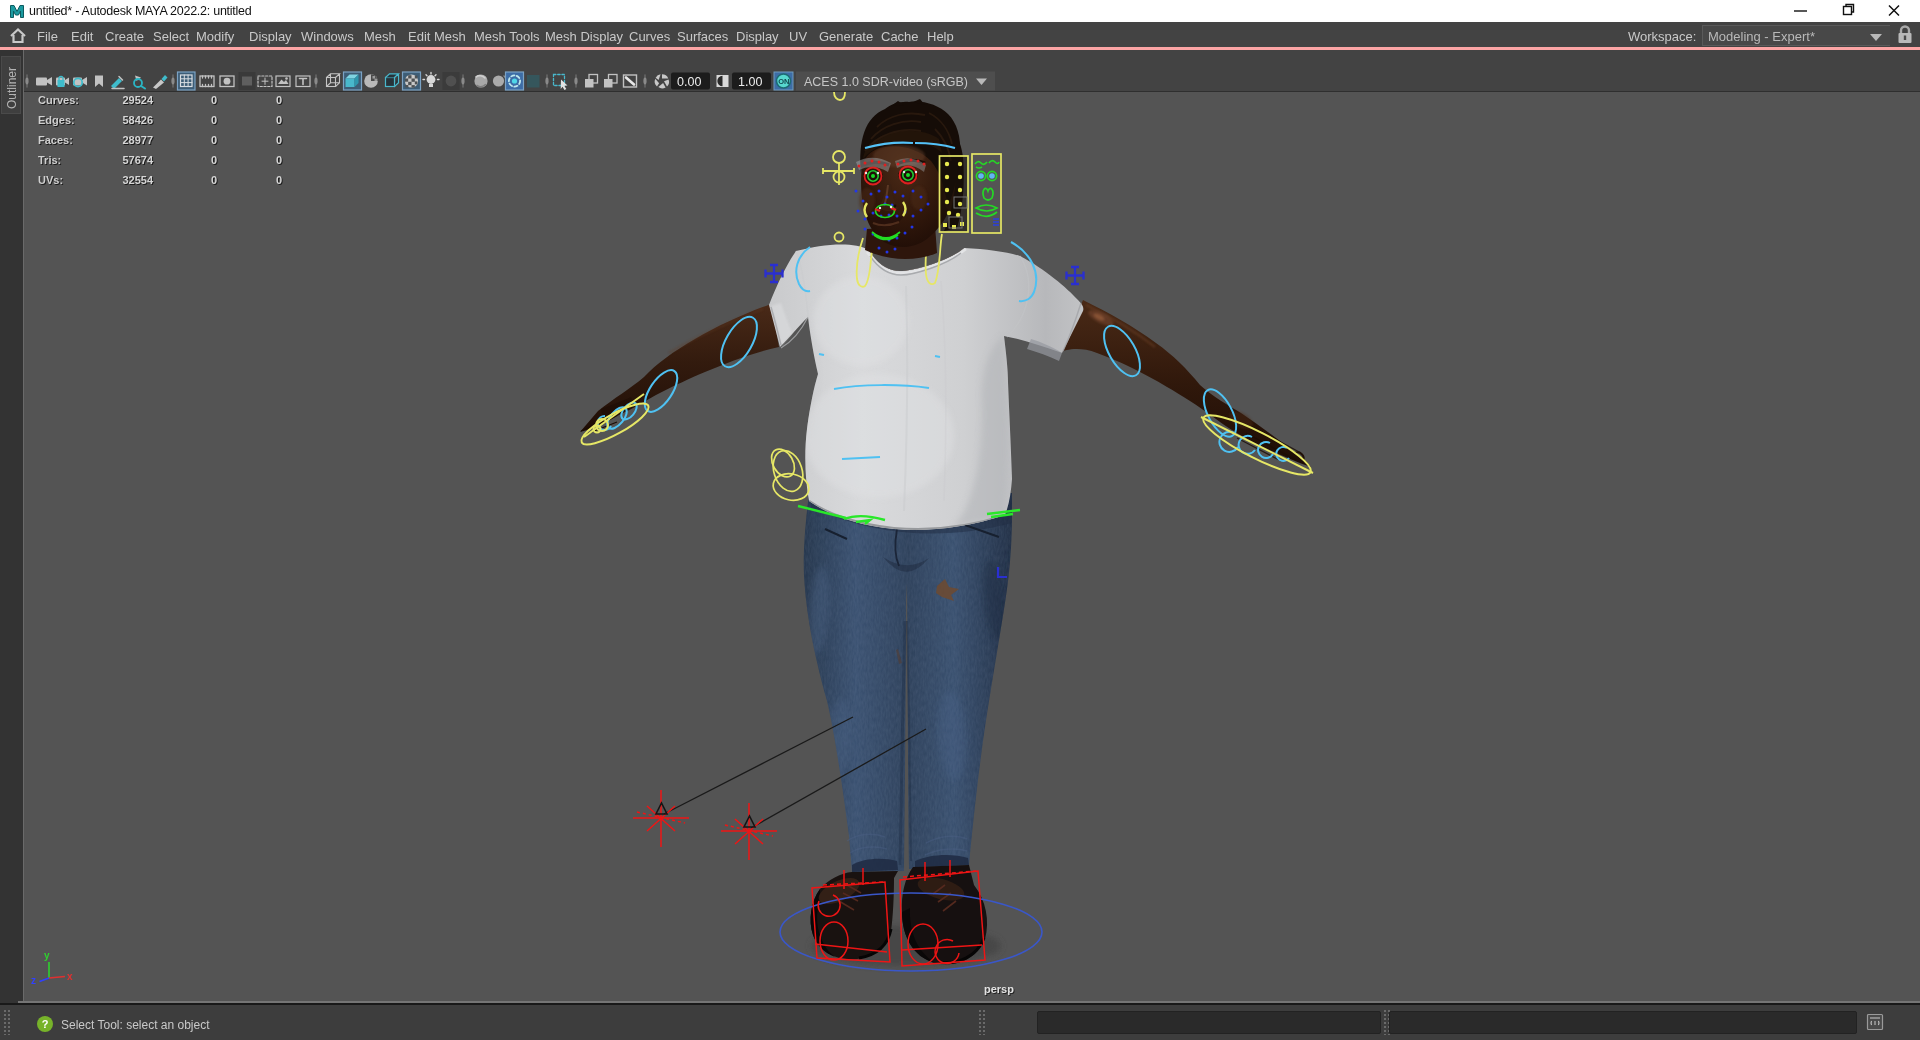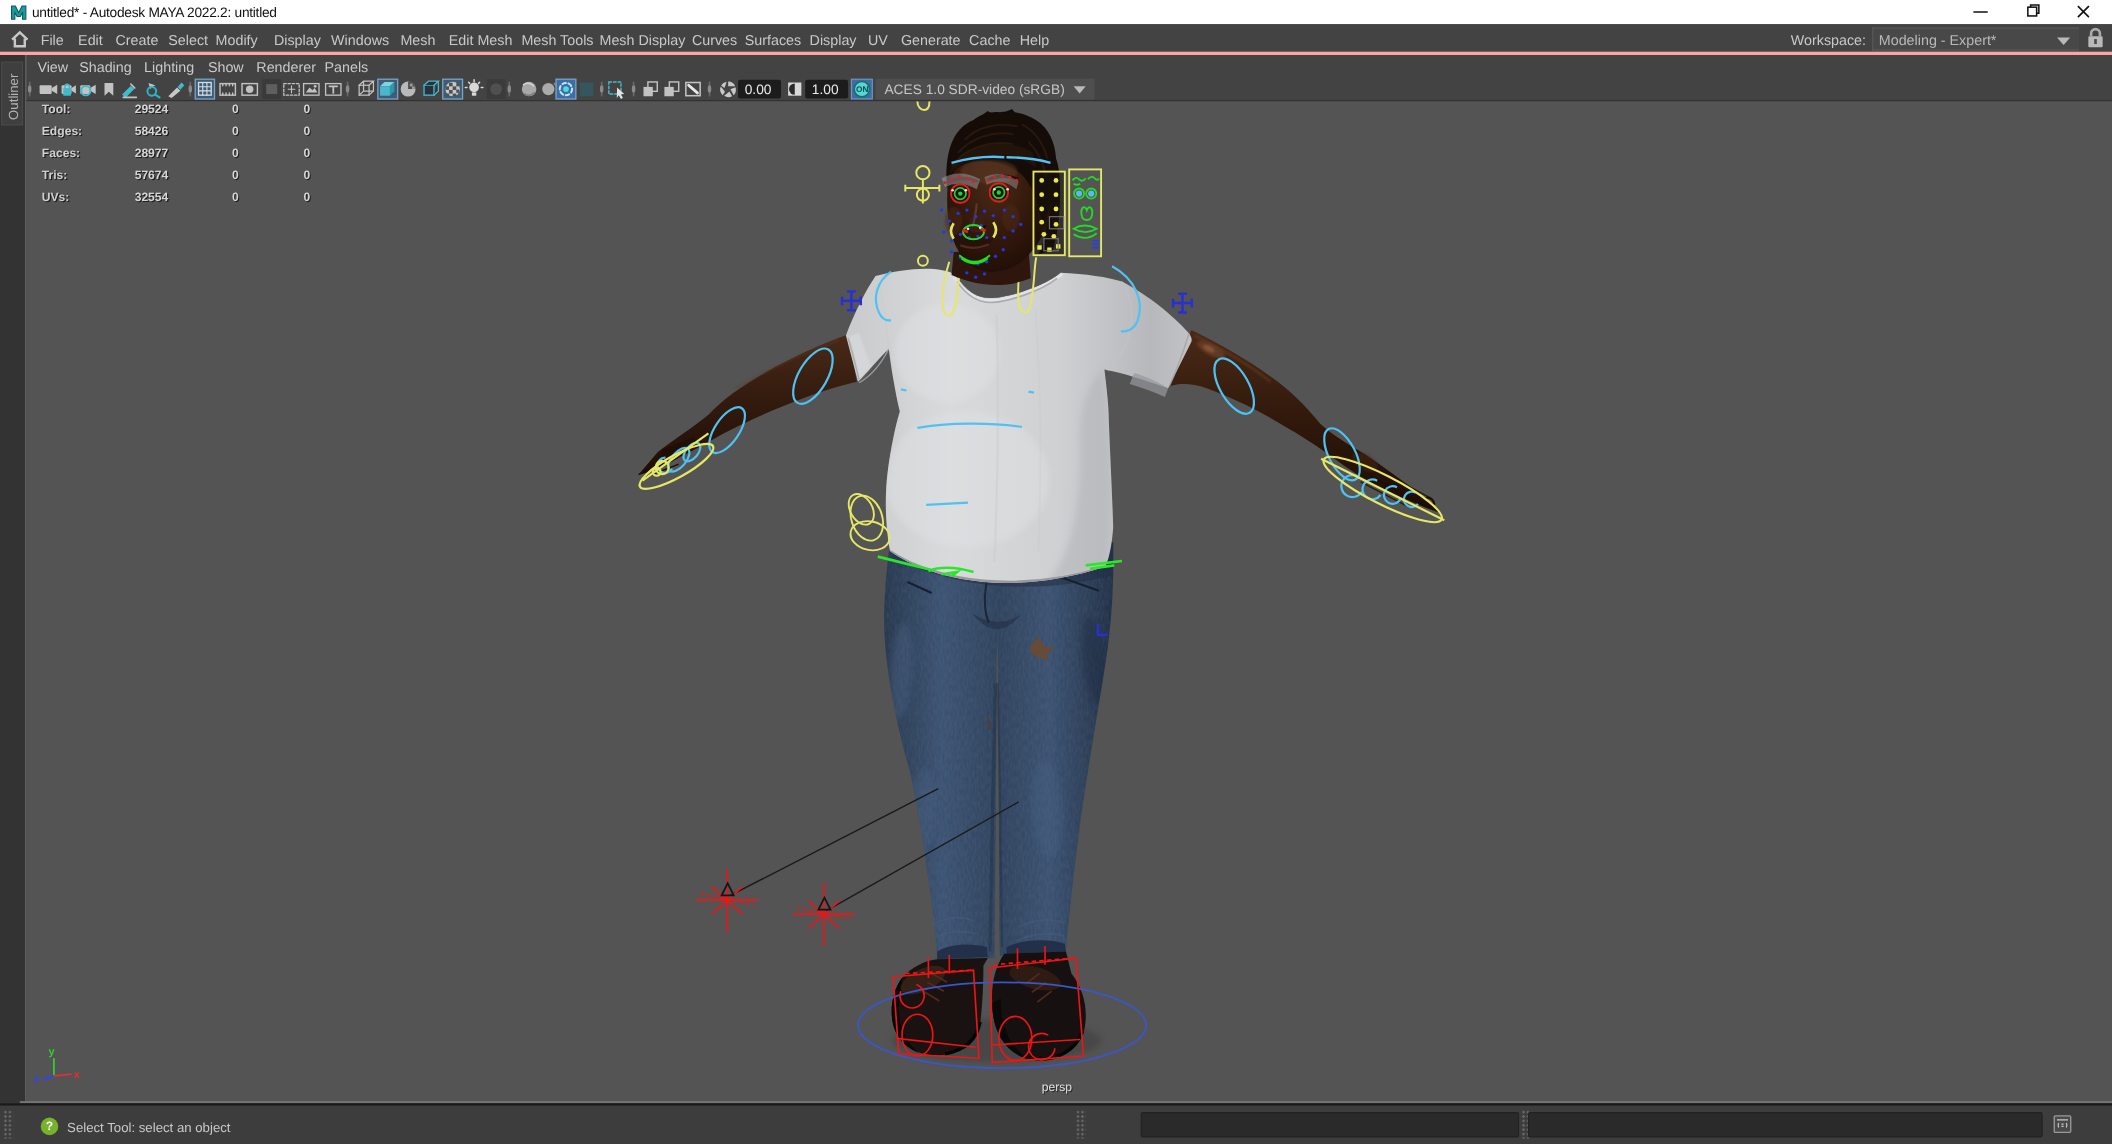--- a/index.html
+++ b/index.html
@@ -27,21 +27,21 @@
 #helptext { position:absolute; left:61px; top:1018px; font-size:12px; color:#c9c9c9; }
 #mellabel { position:absolute; left:1002px; top:1070px; font-size:12.5px; color:#c9c9c9; }
 .cmdfield { position:absolute; top:1011px; height:23px; background:#2a2a2a; border:1px solid #222; border-radius:2px; }
 #scripticon { position:absolute; left:1866px; top:1013px; }
 #hud { position:absolute; left:23px; top:91px; font-size:11px; font-weight:bold; color:#cfcfcf; text-shadow:1px 1px 0 #1c1c1c; }
 .hudrow { position:absolute; height:12px; }
 .hudlab { position:absolute; left:15px; width:60px; }
 .hudv1 { position:absolute; left:60px; width:70px; text-align:right; color:#d6d6d6; }
 .hudv2 { position:absolute; left:150px; width:44px; text-align:right; color:#d6d6d6; }
 .hudv3 { position:absolute; left:215px; width:44px; text-align:right; color:#d6d6d6; }
-#persp { position:absolute; left:947px; top:983px; font-size:11px; font-weight:normal; color:#e2e2e2; text-shadow:1px 1px 0 #222; }
+#persp { position:absolute; left:984px; top:983px; font-size:11px; font-weight:bold; color:#e2e2e2; text-shadow:1px 1px 0 #222; }
 #wslabel { position:absolute; left:1628px; top:7px; font-size:13px; color:#c9c9c9; }
 #wsbox { position:absolute; left:1702px; top:3px; width:188px; height:21px; background:#484848; border:1px solid #5a5a5a; border-right:none; }
 #wsbox .wstext { position:absolute; left:5px; top:3px; font-size:13px; color:#b9b9b9; }
 #wsbox .wsarrow { position:absolute; right:8px; top:8px; width:0; height:0; border-left:6px solid transparent; border-right:6px solid transparent; border-top:7px solid #b9b9b9; }
 </style>
 </head>
 <body>
 <div id="titlebar">
   <svg class="ticon" width="16" height="16">
     <rect x="0" y="0" width="16" height="16" fill="#ffffff"></rect>
@@ -87,28 +87,20 @@
     <path d="M6 9 V6.5 A4 4 0 0 1 14 6.5 V9" fill="none" stroke="#aaaaaa" stroke-width="2.4"></path>
     <rect x="3.5" y="9" width="13" height="10" rx="1" fill="#b9b9b9"></rect>
     <rect x="8.8" y="11.5" width="2.4" height="4.5" fill="#4a4a4a"></rect>
   </svg>
 </div>
 <div id="sidestrip"></div>
 <div id="sidetab">
     <span>Outliner</span>
   </div>
 <div id="panel">
-  <div id="pmenus">
-    <span style="left:10px">View</span>
-    <span style="left:48px">Shading</span>
-    <span style="left:107px">Lighting</span>
-    <span style="left:165px">Show</span>
-    <span style="left:209px">Renderer</span>
-    <span style="left:271px">Panels</span>
-  </div>
   <div id="ptools">
       <svg width="1000" height="20" viewBox="24 0 1000 20" style="position:absolute;left:0;top:0">
 <g stroke-linecap="round">
 <path d="M27 4 V16" stroke="#666" stroke-width="1.6"></path>
           <ellipse cx="27" cy="10" rx="1.6" ry="3.4" fill="#8a8a8a"></ellipse>
 <g fill="#c2c2c2">
  <rect x="36" y="6.5" width="11" height="8" rx="1"></rect>
             <path d="M47 9 L52 6 V14.5 L47 11.5 Z"></path>
 </g>
 <g fill="#c2c2c2">
@@ -620,21 +612,21 @@
 </g>
 <text x="43" y="958" font-size="10" font-weight="bold" fill="#2fd12f" font-family="Liberation Sans">y</text>
 <text x="66" y="979" font-size="10" font-weight="bold" fill="#e03030" font-family="Liberation Sans">x</text>
 <text x="30" y="983" font-size="10" font-weight="bold" fill="#3040ff" font-family="Liberation Sans">z</text>
 </svg>
 
   </div>
 </div>
 <div id="hud">
   <div class="hudrow" style="top:3px">
-      <span class="hudlab">Tool:</span>
+      <span class="hudlab">Curves:</span>
       <span class="hudv1">29524</span>
       <span class="hudv2">0</span>
       <span class="hudv3">0</span>
     </div>
   <div class="hudrow" style="top:23px">
       <span class="hudlab">Edges:</span>
       <span class="hudv1">58426</span>
       <span class="hudv2">0</span>
       <span class="hudv3">0</span>
     </div>

